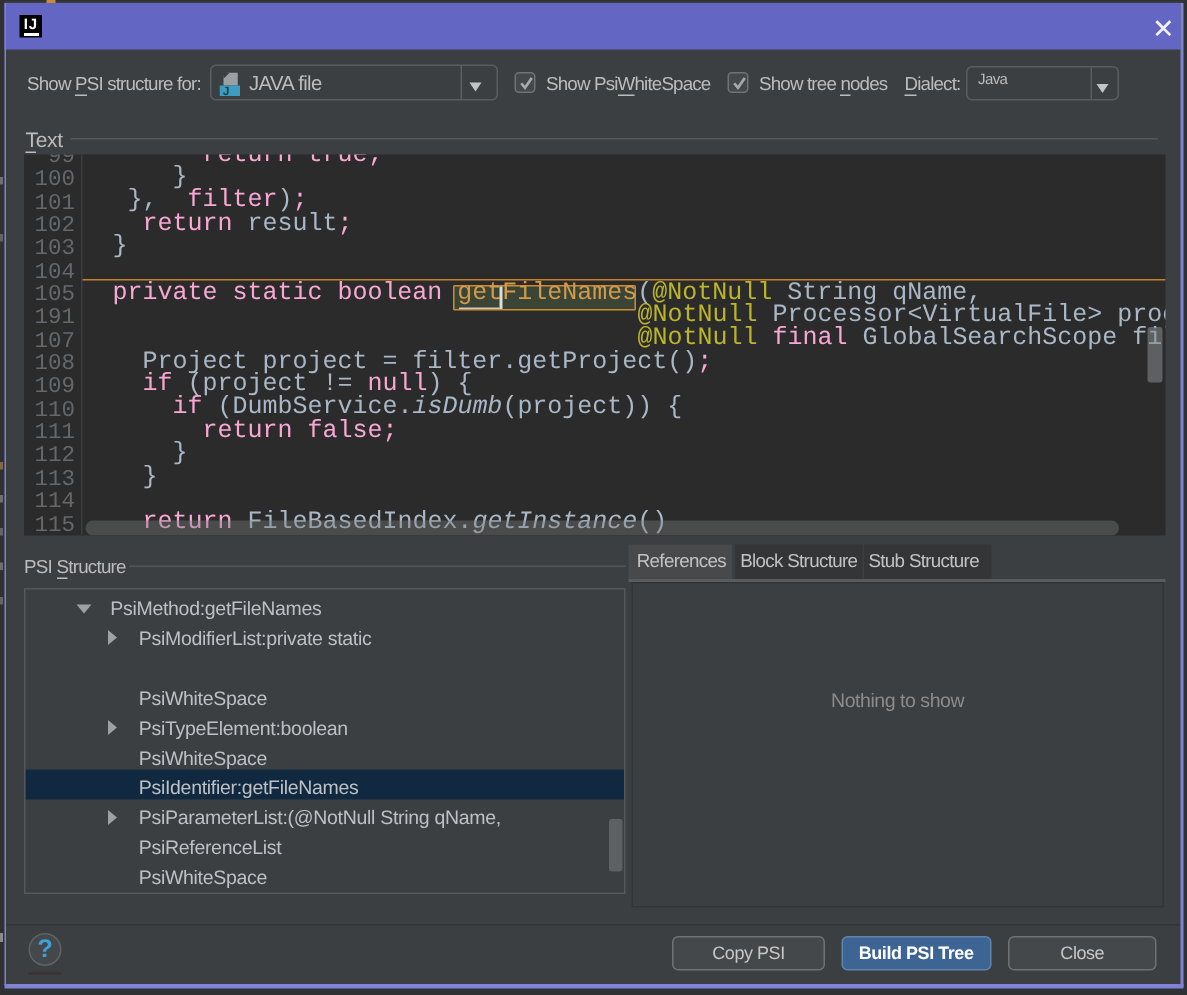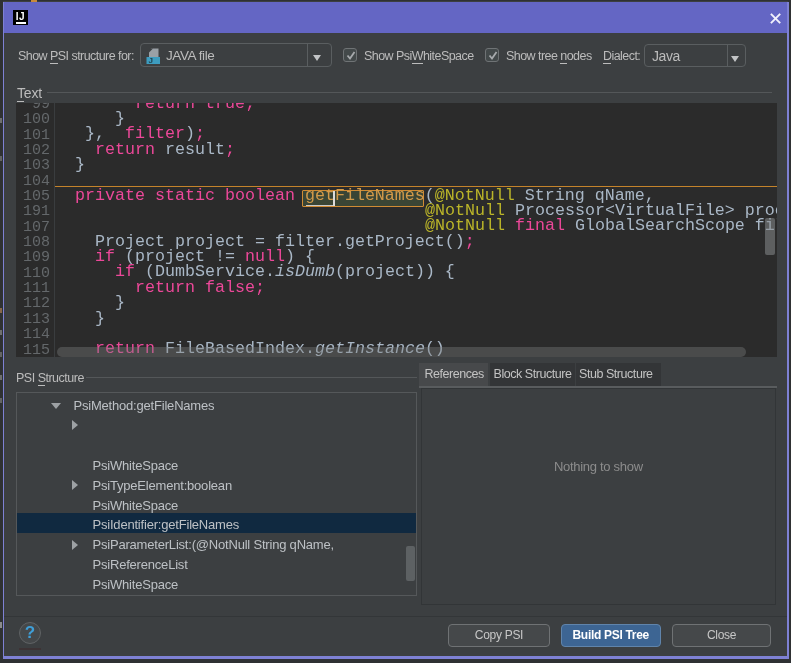--- a/index.html
+++ b/index.html
@@ -13,21 +13,21 @@
 .uilabel{position:absolute;font-size:12.5px;letter-spacing:-0.55px;color:#bcbcbc;white-space:pre}
 .combo{position:absolute;background:#3c3f41;border:1px solid #5a5e60;border-radius:4px}
 .combo .arrowsep{position:absolute;top:0;bottom:0;width:1px;background:#5a5e60}
 .combo .arrow{position:absolute;width:0;height:0;border-left:4.5px solid transparent;border-right:4.5px solid transparent;border-top:6px solid #c2c4c6}
 .cb{position:absolute;width:14px;height:14px;background:#43494a;border:1px solid #6f7375;border-radius:3px}
 u{text-decoration:none;border-bottom:1px solid #bcbcbc}
 .sepline{position:absolute;height:1px;background:#545759}
 #editor{position:absolute;left:16px;top:103px;width:761px;height:254px;background:#2b2b2b;overflow:hidden}
 .codeline{position:absolute;font-family:"Liberation Mono",monospace;font-size:16.66px;line-height:15.35px;white-space:pre;color:#a9b7c6}
 .lnum{position:absolute;left:0;width:34px;text-align:right;font-family:"Liberation Mono",monospace;font-size:15px;line-height:15.35px;color:#64686b}
-.o{color:#ec4899}.y{color:#bbb529}.it{font-style:italic}
+.o{color:#f9a8d4}.y{color:#bbb529}.it{font-style:italic}
 .gf{color:#d29a4a}
 #tree{position:absolute;left:16px;top:392px;width:401px;height:204px;background:#3c3f41;border:1px solid #55585a;overflow:hidden}
 .trow{position:absolute;height:19px;font-size:13px;letter-spacing:-0.2px;color:#bdc1c5;line-height:19px;white-space:pre}
 .tri-d{position:absolute;width:0;height:0;border-left:5px solid transparent;border-right:5px solid transparent;border-top:6px solid #9da1a4}
 .tri-r{position:absolute;width:0;height:0;border-top:5px solid transparent;border-bottom:5px solid transparent;border-left:6px solid #9da1a4}
 #rpanel{position:absolute;left:421px;top:388px;width:355px;height:217px;background:#3c3f41;border:1px solid #323537}
 .tabtxt{position:absolute;top:362.5px;height:23px;font-size:12.5px;letter-spacing:-0.45px;color:#c3c3c3;line-height:23px}
 .btn{position:absolute;height:23px;background:#45484a;border:1px solid #6f7274;border-radius:4px;font-size:12px;letter-spacing:-0.3px;color:#c7c7c7;text-align:center;line-height:21px}
 </style></head><body>
 <div id="root">
@@ -51,21 +51,21 @@
   <div class="cb" style="left:343px;top:48px"><svg width="14" height="14" viewBox="0 0 14 14">
         <path d="M3.5 6.5 L6 9.5 L10.5 3" stroke="#a7aaad" stroke-width="1.8" fill="none"></path>
       </svg></div>
   <div class="uilabel" style="left:364px;top:49px">Show Psi<u>W</u>hiteSpace</div>
   <div class="cb" style="left:485px;top:48px"><svg width="14" height="14" viewBox="0 0 14 14">
         <path d="M3.5 6.5 L6 9.5 L10.5 3" stroke="#a7aaad" stroke-width="1.8" fill="none"></path>
       </svg></div>
   <div class="uilabel" style="left:506px;top:49px">Show tree <u>n</u>odes</div>
   <div class="uilabel" style="left:603px;top:49px"><u>D</u>ialect:</div>
   <div class="combo" style="left:644px;top:44px;width:102px;height:23px">
-    <span style="position:absolute;left:7px;top:3px;font-size:14px;letter-spacing:-0.4px;color:#bcbcbc">Java</span>
+    <span style="position:absolute;left:7px;top:3px;font-size:10px;letter-spacing:-0.4px;color:#bcbcbc">Java</span>
     <div class="arrowsep" style="left:82px"></div>
     <div class="arrow" style="left:86px;top:10.5px"></div>
   </div>
   <div class="uilabel" style="left:17px;top:85px;font-size:14px;letter-spacing:-0.2px"><u>T</u>ext</div>
   <div class="sepline" style="left:47px;top:92px;width:725px"></div>
   <div id="editor">
       <div class="lnum" style="top:-6.10px">99</div>
       <div class="lnum" style="top:9.25px">100</div>
       <div class="lnum" style="top:24.60px">101</div>
       <div class="lnum" style="top:39.95px">102</div>
@@ -105,20 +105,21 @@
       <div style="position:absolute;left:290px;top:101.5px;width:27px;height:1px;background:#c9c9c9"></div>
       <div style="position:absolute;left:316.5px;top:88px;width:2px;height:15px;background:#dcdcdc"></div>
       <div style="position:absolute;left:41px;top:244px;width:689px;height:10px;border-radius:5px;background:rgba(122,124,126,0.40)"></div>
       <div style="position:absolute;left:749px;top:115px;width:10px;height:37px;border-radius:2px;background:rgba(135,138,140,0.55)"></div>
   </div>
   <div class="uilabel" style="left:16px;top:371px;font-size:12.5px;letter-spacing:-0.5px">PSI <u>S</u>tructure</div>
   <div class="sepline" style="left:86px;top:377px;width:331px"></div>
   <div id="tree">
       <div class="trow" style="top:3.0px;left:56.5px">PsiMethod:getFileNames</div>
       <div class="tri-d" style="left:34px;top:10.0px"></div>
+      <div class="trow" style="top:22.9px;left:75.5px">PsiModifierList:private static</div>
       <div class="tri-r" style="left:55px;top:27.4px"></div>
       <div class="trow" style="top:62.7px;left:75.5px">PsiWhiteSpace</div>
       <div class="trow" style="top:82.6px;left:75.5px">PsiTypeElement:boolean</div>
       <div class="tri-r" style="left:55px;top:87.1px"></div>
       <div class="trow" style="top:102.5px;left:75.5px">PsiWhiteSpace</div>
       <div style="position:absolute;left:0;top:120.1px;width:399px;height:19.5px;background:#102940"></div>
       <div class="trow" style="top:142.3px;left:75.5px">PsiParameterList:(@NotNull String qName,</div>
       <div class="trow" style="top:122.4px;left:75.5px">PsiIdentifier:getFileNames</div>
       <div class="tri-r" style="left:55px;top:146.8px"></div>
       <div class="trow" style="top:162.2px;left:75.5px">PsiReferenceList</div>

